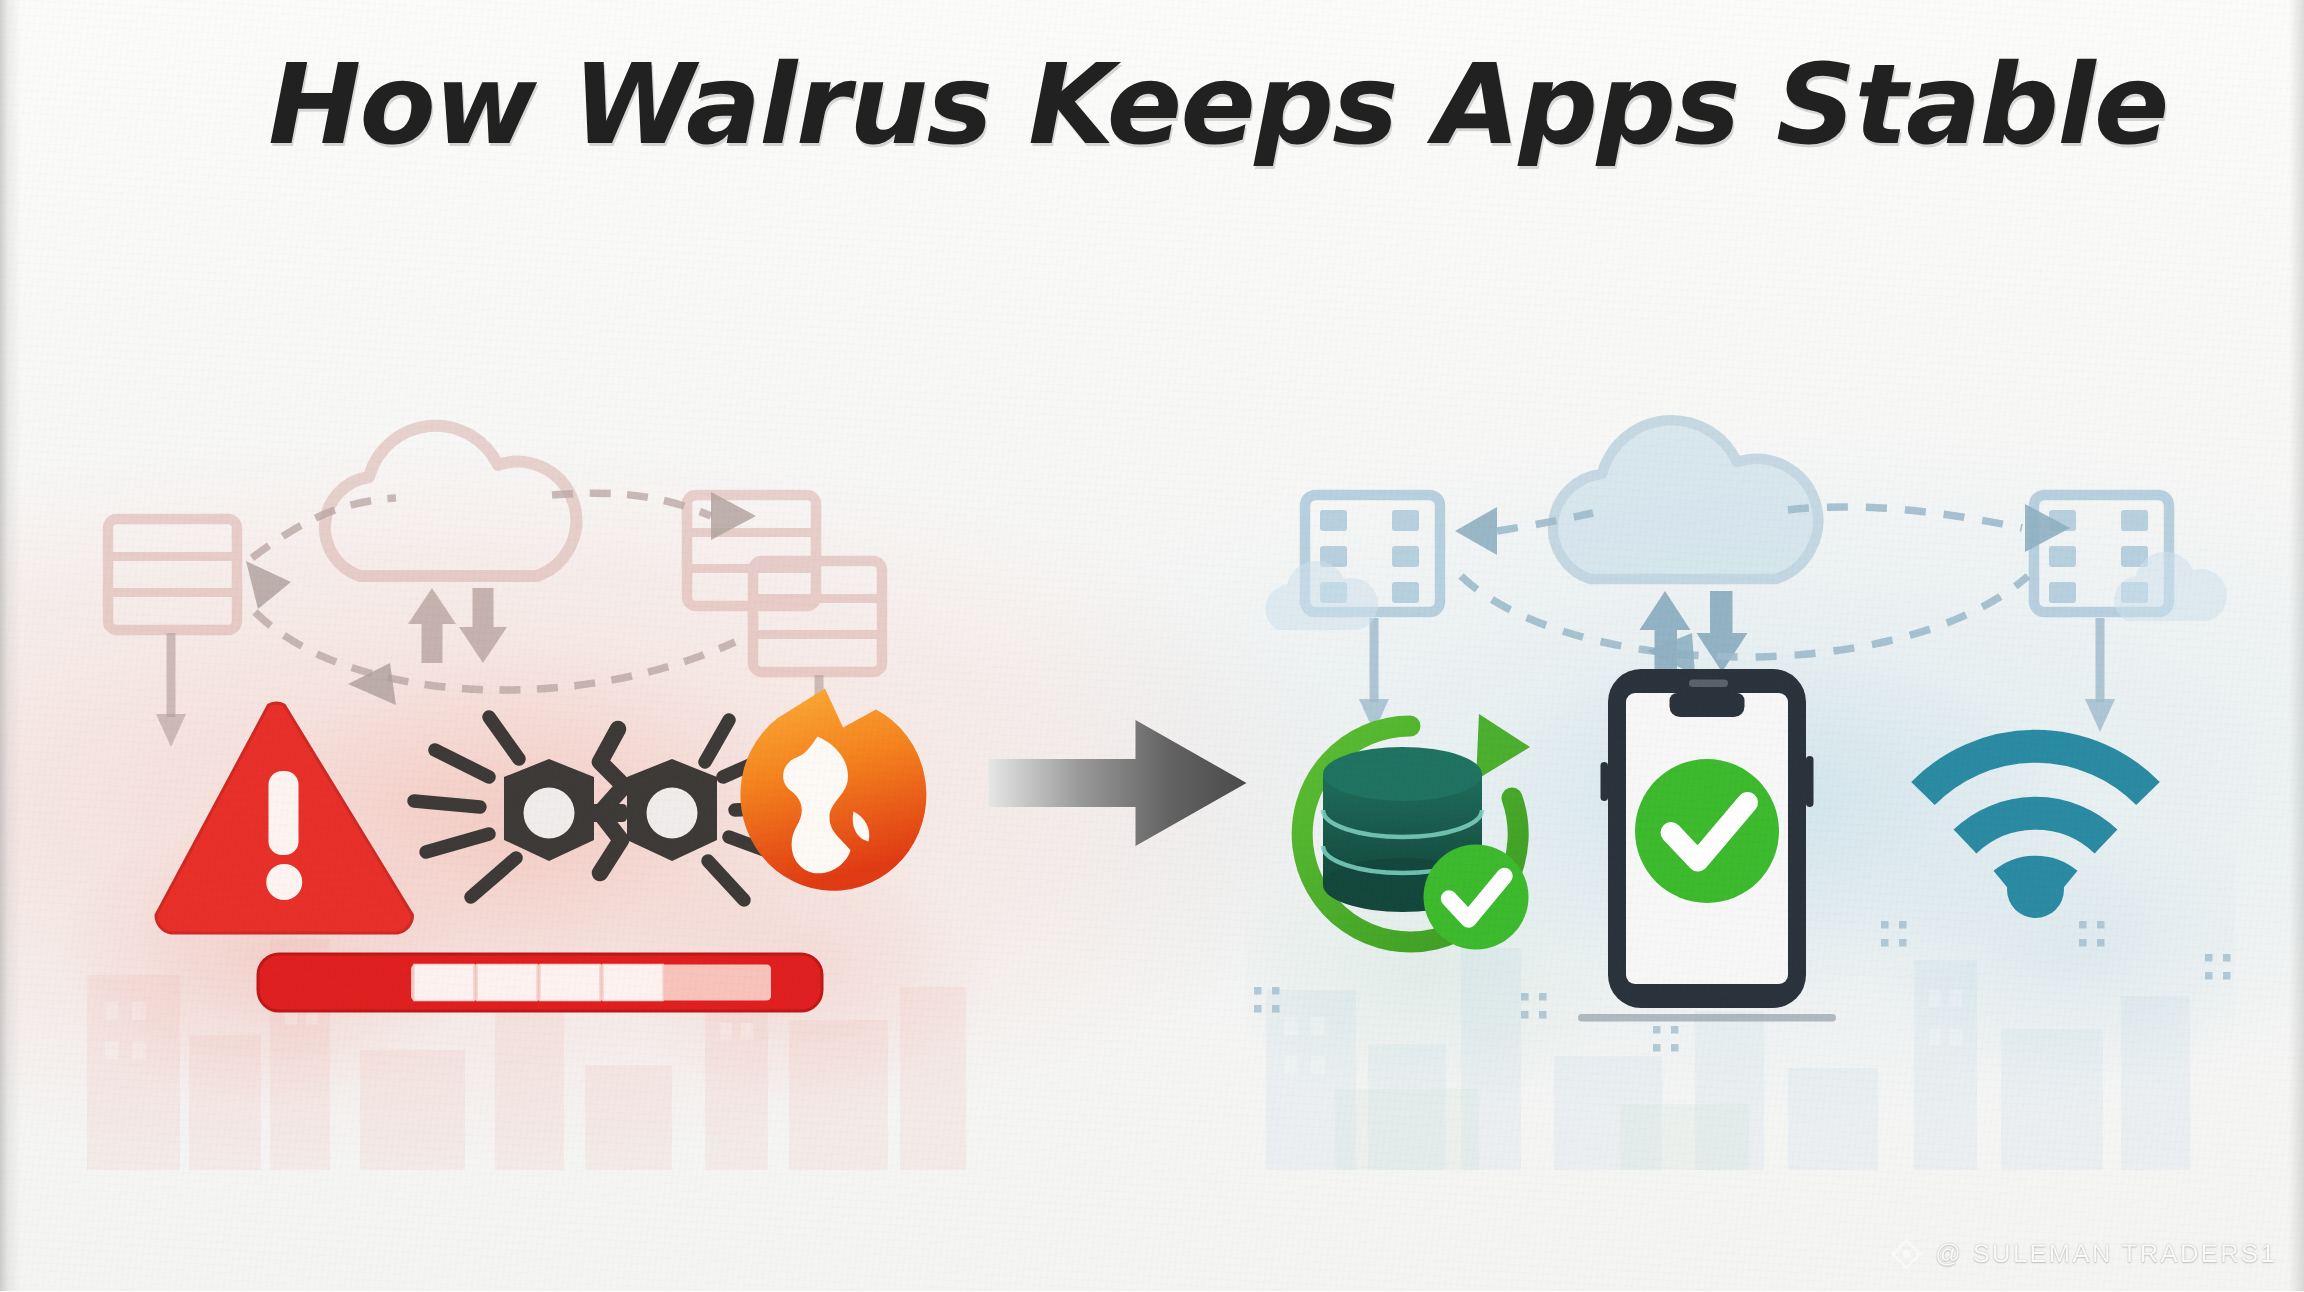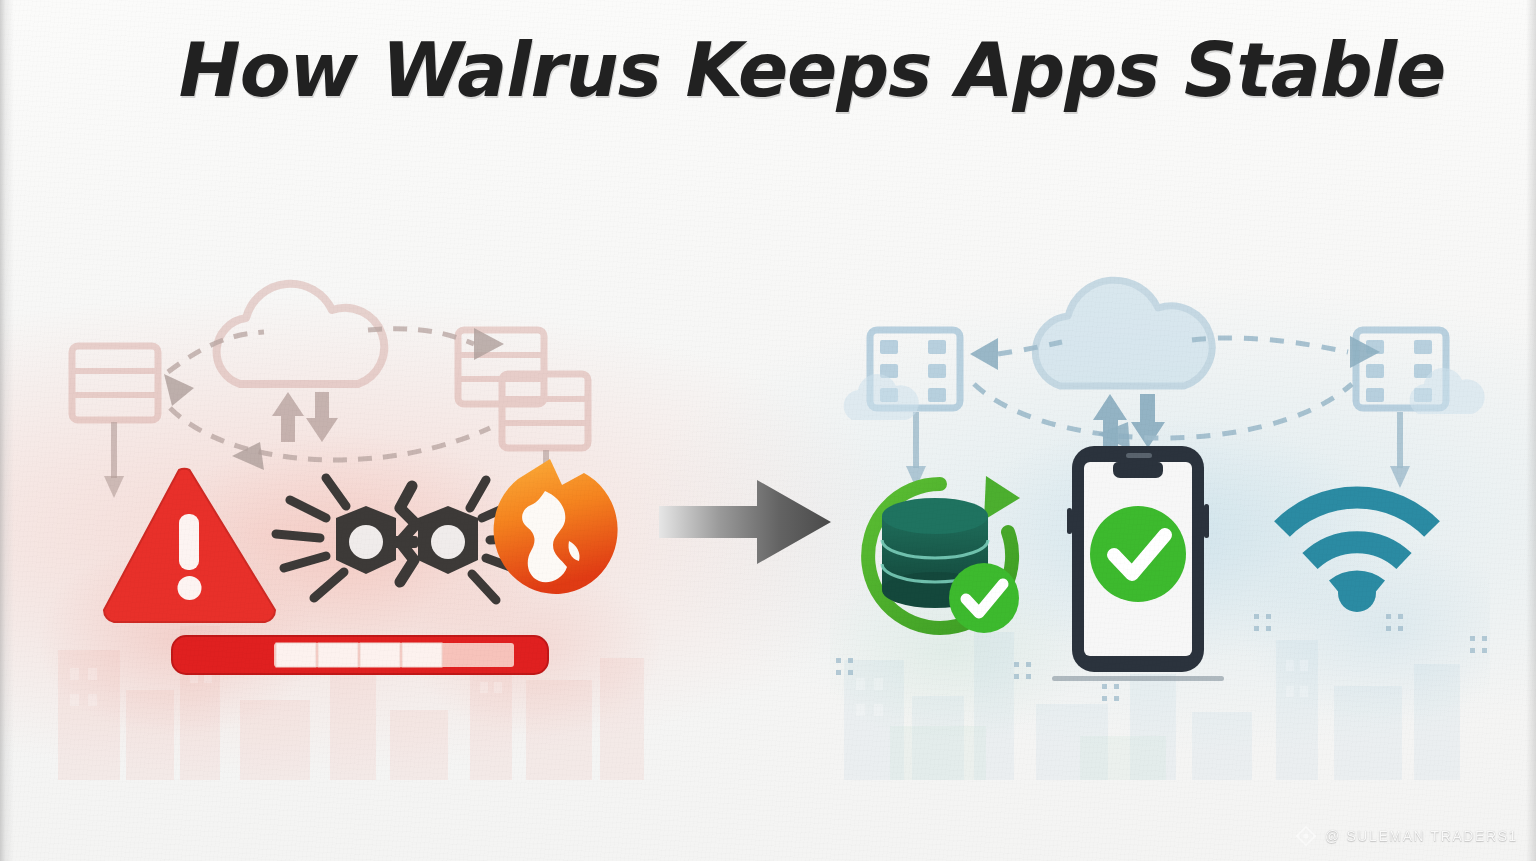--- a/index.html
+++ b/index.html
@@ -81,21 +81,21 @@
   #center-arrow{ position:absolute; left:655px; top:472px; width:180px; height:100px; z-index:5; }
 
   
   #watermark{
     position:absolute; right:18px; bottom:14px;
     display:flex; align-items:center; gap:8px;
     z-index:9; opacity:.58;
   }
   #watermark-text{
     font-family:"Liberation Sans", sans-serif;
-    font-size:14px; letter-spacing:1.6px; color:#ffffff;
+    font-size:17px; letter-spacing:1.6px; color:#ffffff;
     text-shadow:0 0 1px rgba(120,120,120,0.9), 0 1px 1px rgba(140,140,140,0.7);
     white-space:nowrap;
   }
   .wm-diamond{ display:block; }
 
   svg{ display:block; overflow:visible; }
 </style>
 </head>
 <body>
 

